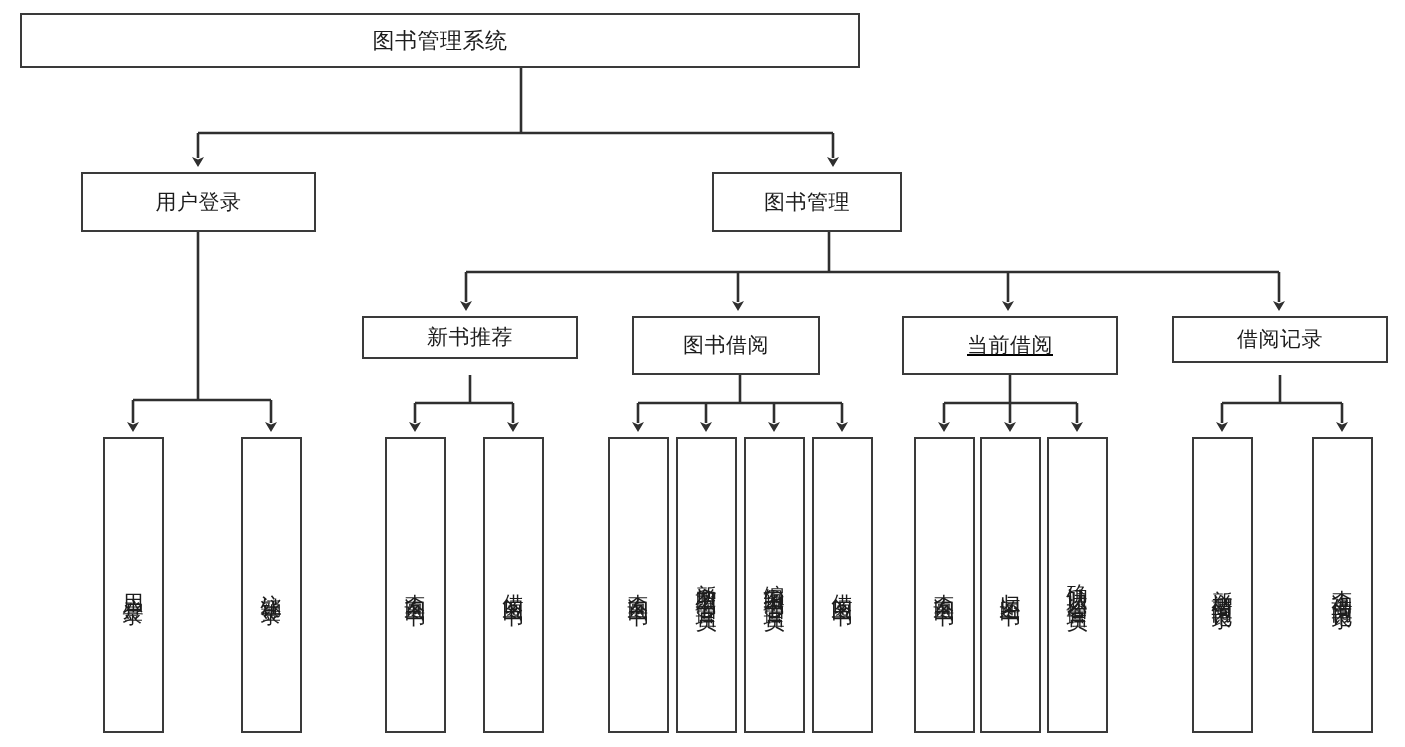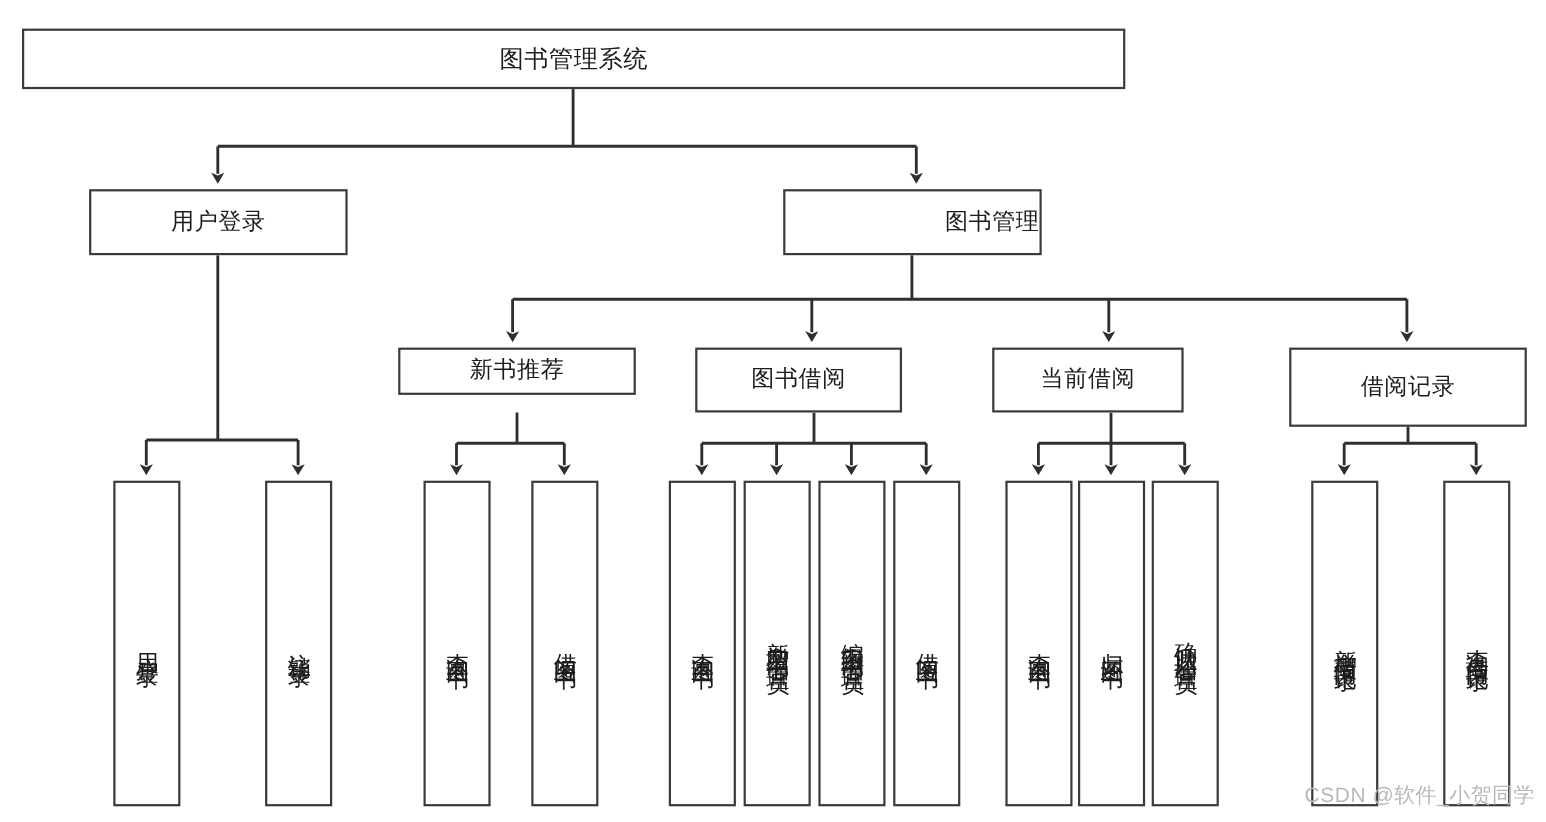--- a/index.html
+++ b/index.html
@@ -122,45 +122,45 @@
       <path d="M1010,403 L1010,423" marker-end="url(#arrow)"></path>
       <path d="M1077,403 L1077,423" marker-end="url(#arrow)"></path>
 
       <path d="M1280,375 L1280,403"></path>
       <path d="M1222,403 L1342,403"></path>
       <path d="M1222,403 L1222,423" marker-end="url(#arrow)"></path>
       <path d="M1342,403 L1342,423" marker-end="url(#arrow)"></path>
     </g>
   </svg>
 
-  <div class="node h root" style="left:20px; top:26px; width:1003px; height:55px;">
+  <div class="node h root" style="left:20px; top:13px; width:840px; height:55px;">
     <span class="lbl">图书管理系统</span>
   </div>
 
   <div class="node h" style="left:81px; top:172px; width:235px; height:60px;">
     <span class="lbl">用户登录</span>
   </div>
 
-  <div class="node h" style="left:712px; top:172px; width:235px; height:60px;justify-content:flex-end;">
+  <div class="node h" style="left:712px; top:172px; width:190px; height:60px;">
     <span class="lbl">图书管理</span>
   </div>
 
   <div class="node h" style="left:362px; top:316px; width:216px; height:43px;">
     <span class="lbl">新书推荐</span>
   </div>
 
   <div class="node h" style="left:632px; top:316px; width:188px; height:59px;">
     <span class="lbl">图书借阅</span>
   </div>
 
-  <div class="node h" style="left:902px; top:316px; width:174px; height:59px;">
+  <div class="node h" style="left:902px; top:316px; width:216px; height:59px;text-decoration:underline;">
     <span class="lbl">当前借阅</span>
   </div>
 
-  <div class="node h" style="left:1172px; top:316px; width:216px; height:72px;">
+  <div class="node h" style="left:1172px; top:316px; width:216px; height:47px;">
     <span class="lbl">借阅记录</span>
   </div>
 
   <div class="node v" style="left:103px; top:437px; width:61px; height:296px;">
     <span class="lbl">用户登录</span>
   </div>
   <div class="node v" style="left:241px; top:437px; width:61px; height:296px;">
     <span class="lbl">注销登录</span>
   </div>
 
@@ -194,15 +194,14 @@
     <span class="lbl">确认归还（管理员）</span>
   </div>
 
   <div class="node v" style="left:1192px; top:437px; width:61px; height:296px;">
     <span class="lbl">新增借阅记录</span>
   </div>
   <div class="node v" style="left:1312px; top:437px; width:61px; height:296px;">
     <span class="lbl">查询借阅记录</span>
   </div>
 
-  <div class="watermark">CSDN @软件_小贺同学</div>
 
 </div>
 
 </body></html>

